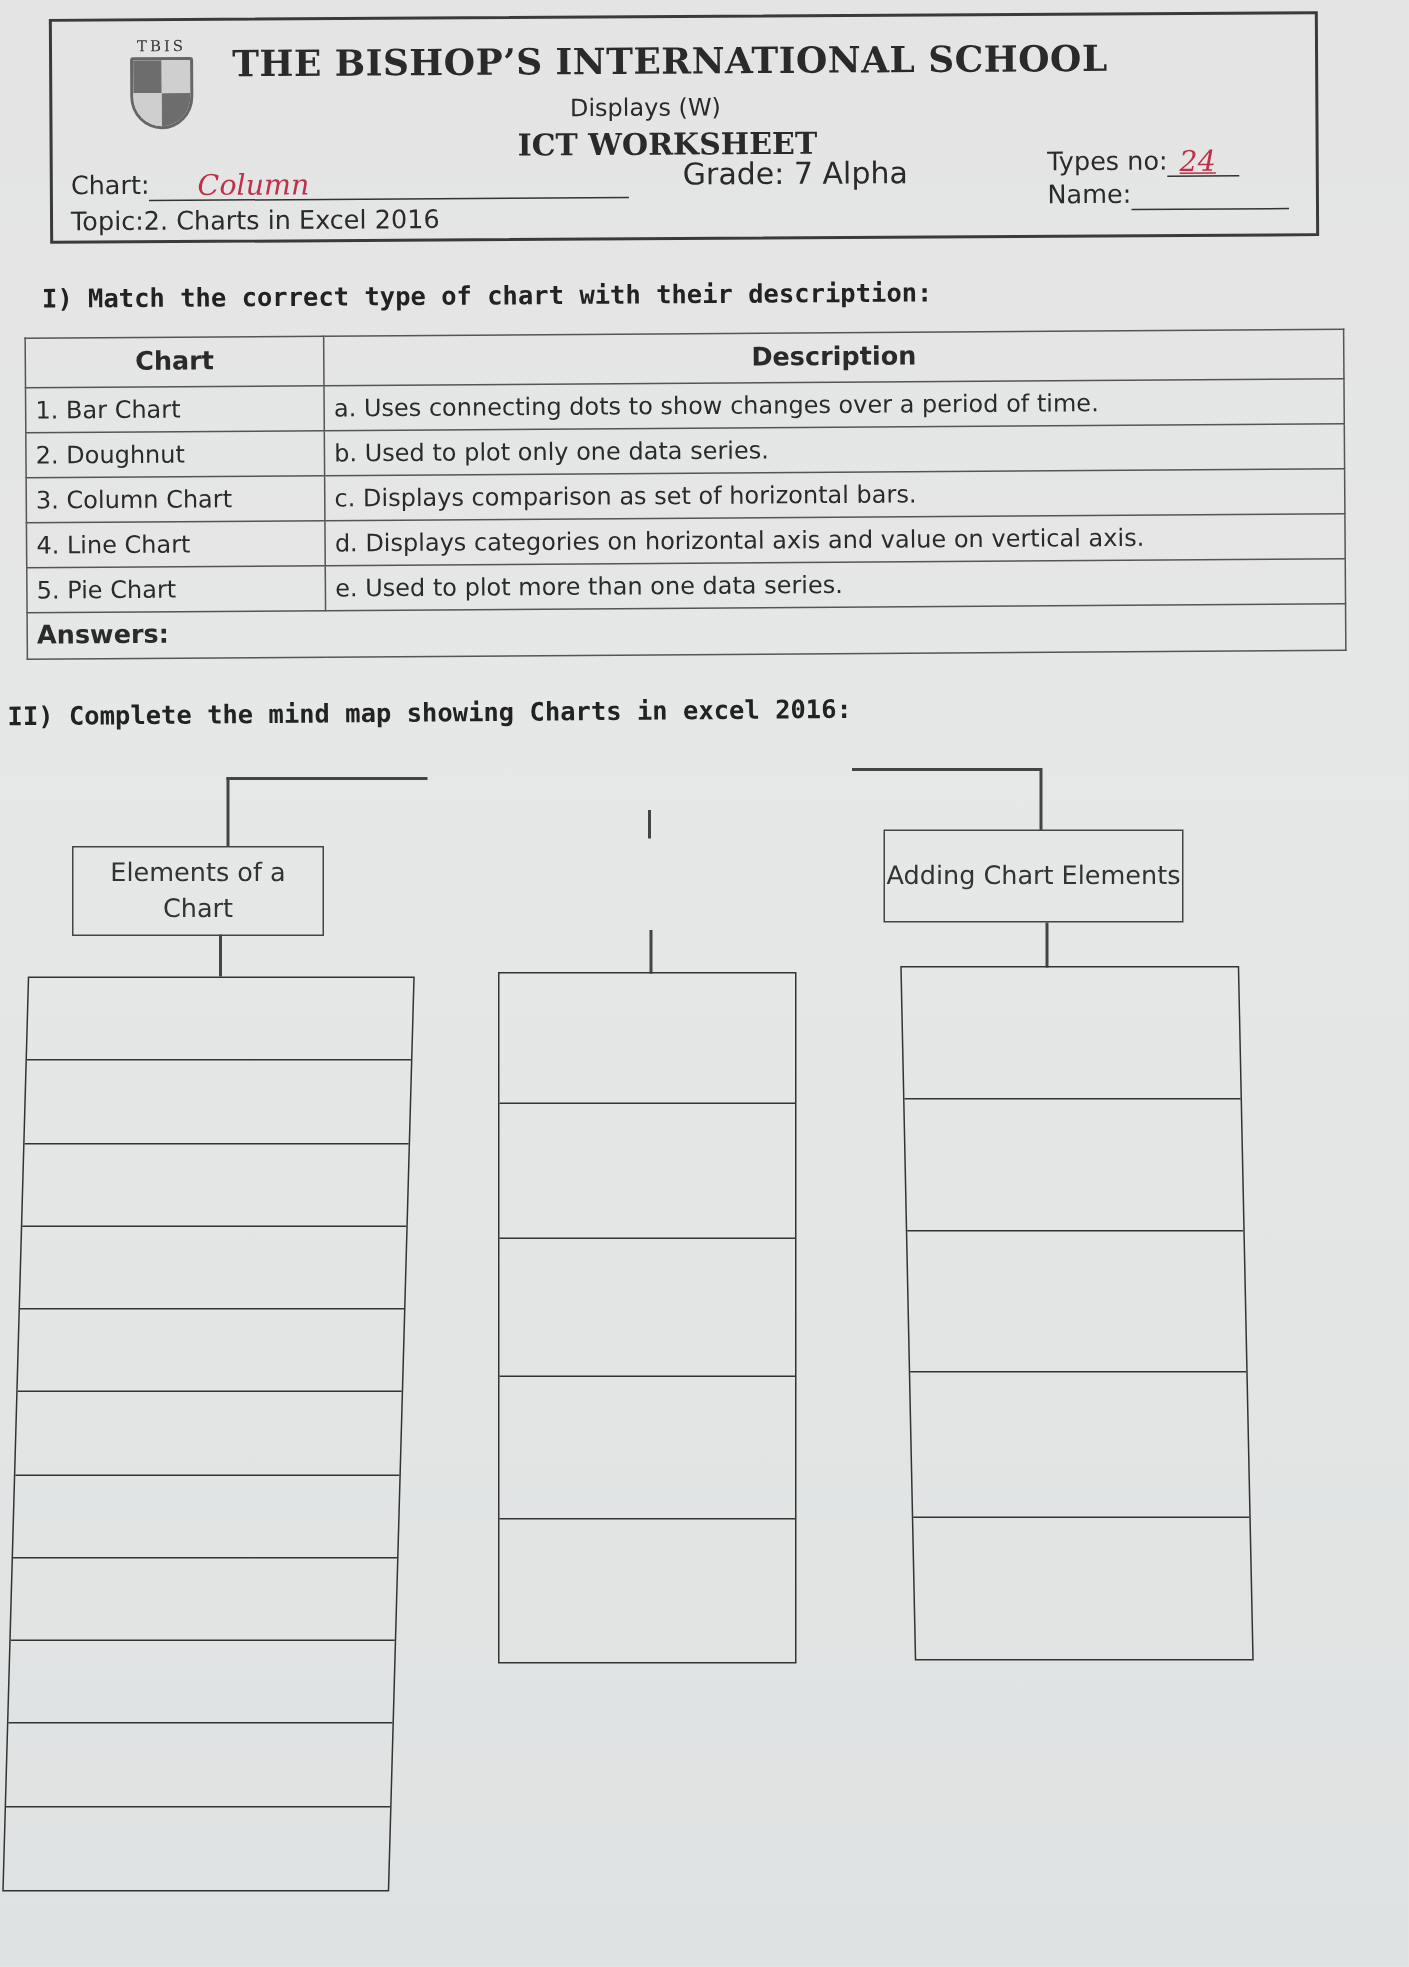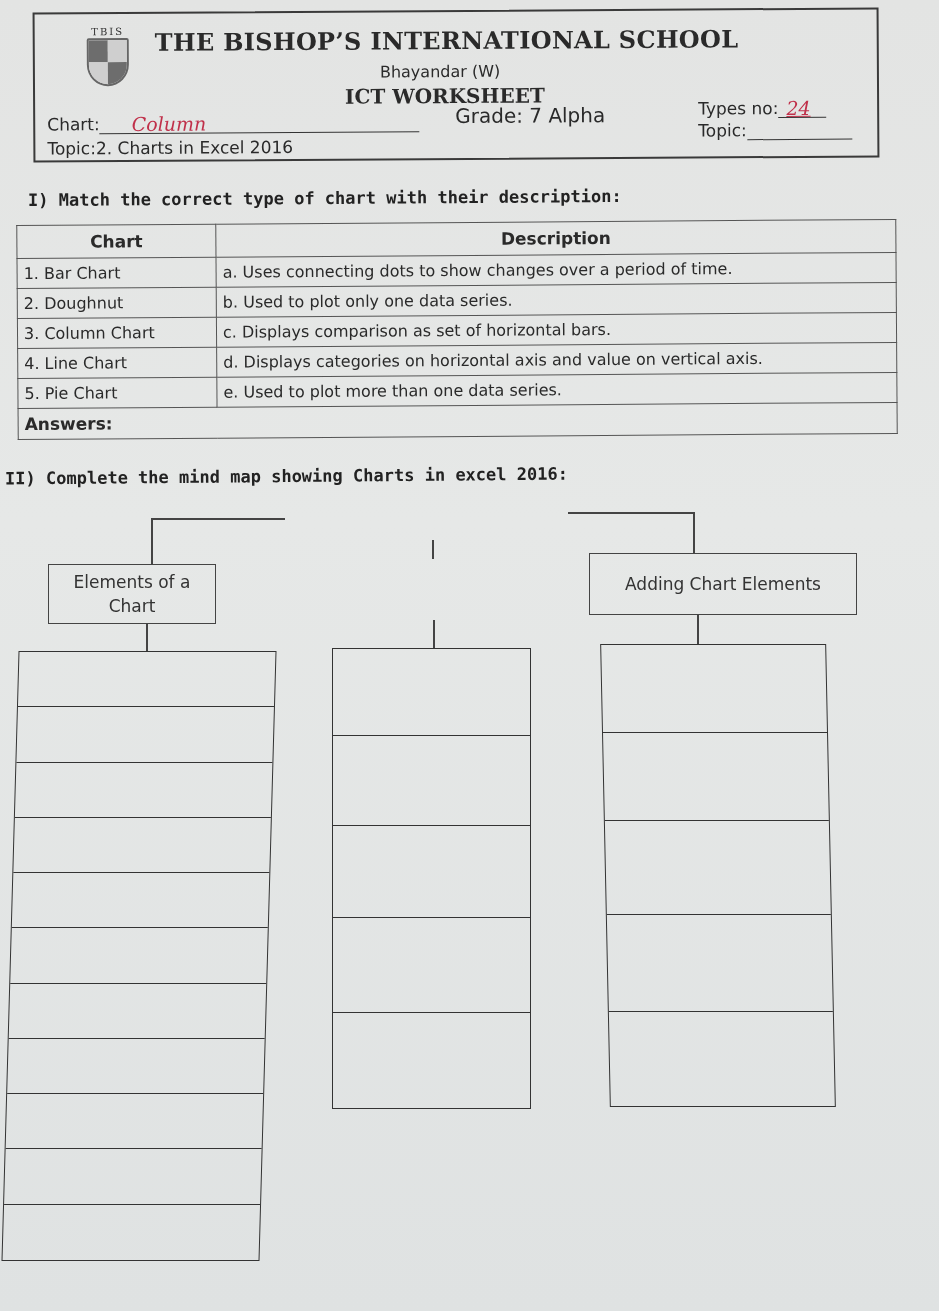--- a/index.html
+++ b/index.html
@@ -64,31 +64,31 @@
     <div class="logo">
       <div class="logo-text">TBIS</div>
       <div class="shield">
           <div></div>
           <div></div>
           <div></div>
           <div></div>
         </div>
     </div>
     <div class="school-name">THE BISHOP’S INTERNATIONAL SCHOOL</div>
-    <div class="location">Bhayandar (W)</div>
+    <div class="location">Displays (W)</div>
     <div class="ws-title">ICT  WORKSHEET</div>
     <div class="name-row">
       <span>Chart:</span><span class="name-line"><span class="handwrite">Column</span></span>
     </div>
     <div class="grade">Grade: 7 Alpha</div>
     <div class="roll">
       <span>Types no:</span><span class="roll-line"><span class="handwrite">24</span></span>
     </div>
     <div class="date">
-      <span>Topic:</span><span class="date-line"></span>
+      <span>Name:</span><span class="date-line"></span>
     </div>
     <div class="topic">Topic:2. Charts in Excel 2016</div>
   </div>
 
   <div class="sec-title sec1">I) Match the correct type of chart with their description:</div>
 
   <table class="match-table">
     <tbody>
         <tr>
       <th>Chart</th>
@@ -122,21 +122,21 @@
 
   <div class="sec-title sec2">II) Complete the mind map showing Charts in excel 2016:</div>
 
   <div class="line" style="left:151px;top:518px;width:134px;height:1.5px;"></div>
   <div class="line" style="left:151px;top:518px;width:1.5px;height:46px;"></div>
   <div class="line" style="left:568px;top:512px;width:126px;height:1.5px;"></div>
   <div class="line" style="left:693px;top:512px;width:1.5px;height:42px;"></div>
   <div class="line" style="left:432px;top:540px;width:1.5px;height:19px;"></div>
 
   <div class="mm-box" style="left:48px;top:564px;width:168px;height:60px;">Elements of a Chart</div>
-  <div class="mm-box" style="left:589px;top:553px;width:268px;height:62px;">Adding Chart Elements</div>
+  <div class="mm-box" style="left:589px;top:553px;width:200px;height:62px;">Adding Chart Elements</div>
 
   <div class="line" style="left:146px;top:623px;width:1.5px;height:28px;"></div>
   <div class="line" style="left:433px;top:620px;width:1.5px;height:29px;"></div>
   <div class="line" style="left:697px;top:615px;width:1.5px;height:30px;"></div>
 
   <div class="col" style="left:10px;top:651px;width:258px;height:610px;transform:skewX(-1.6deg);">
     <div class="cell" style="height:9.09%;"></div>
     <div class="cell" style="height:9.09%;"></div>
     <div class="cell" style="height:9.09%;"></div>
     <div class="cell" style="height:9.09%;"></div>

